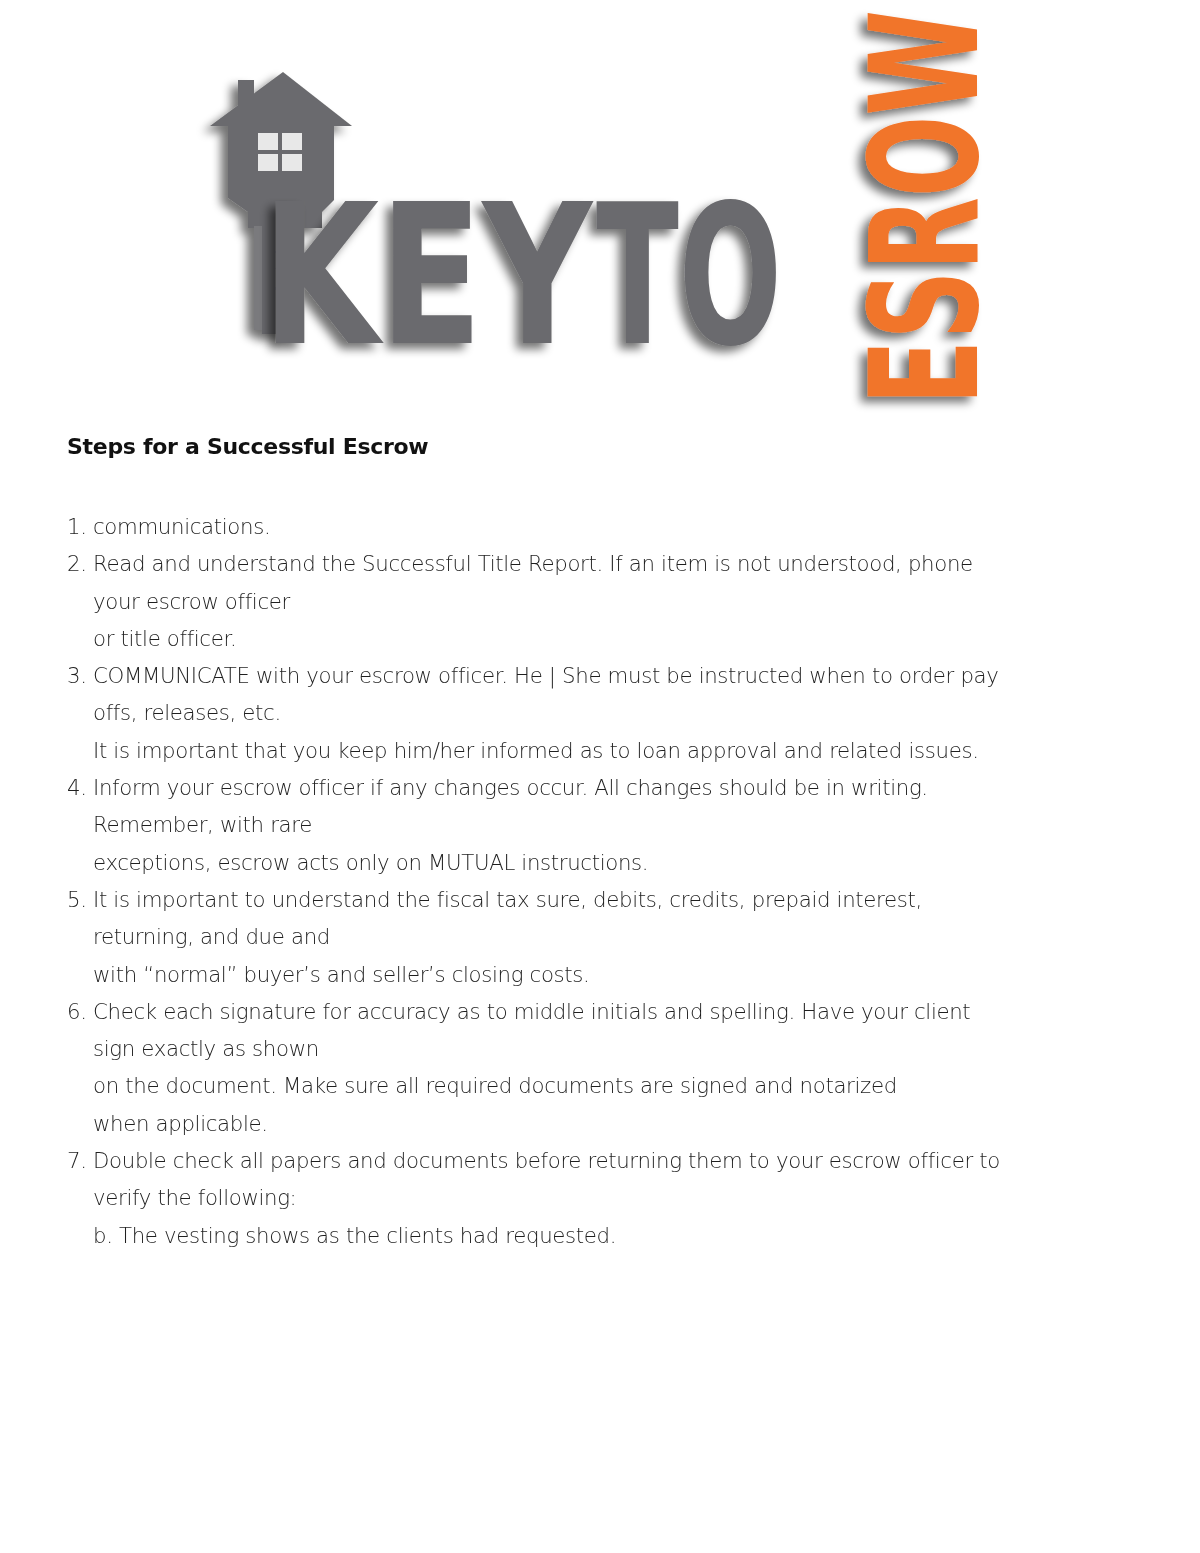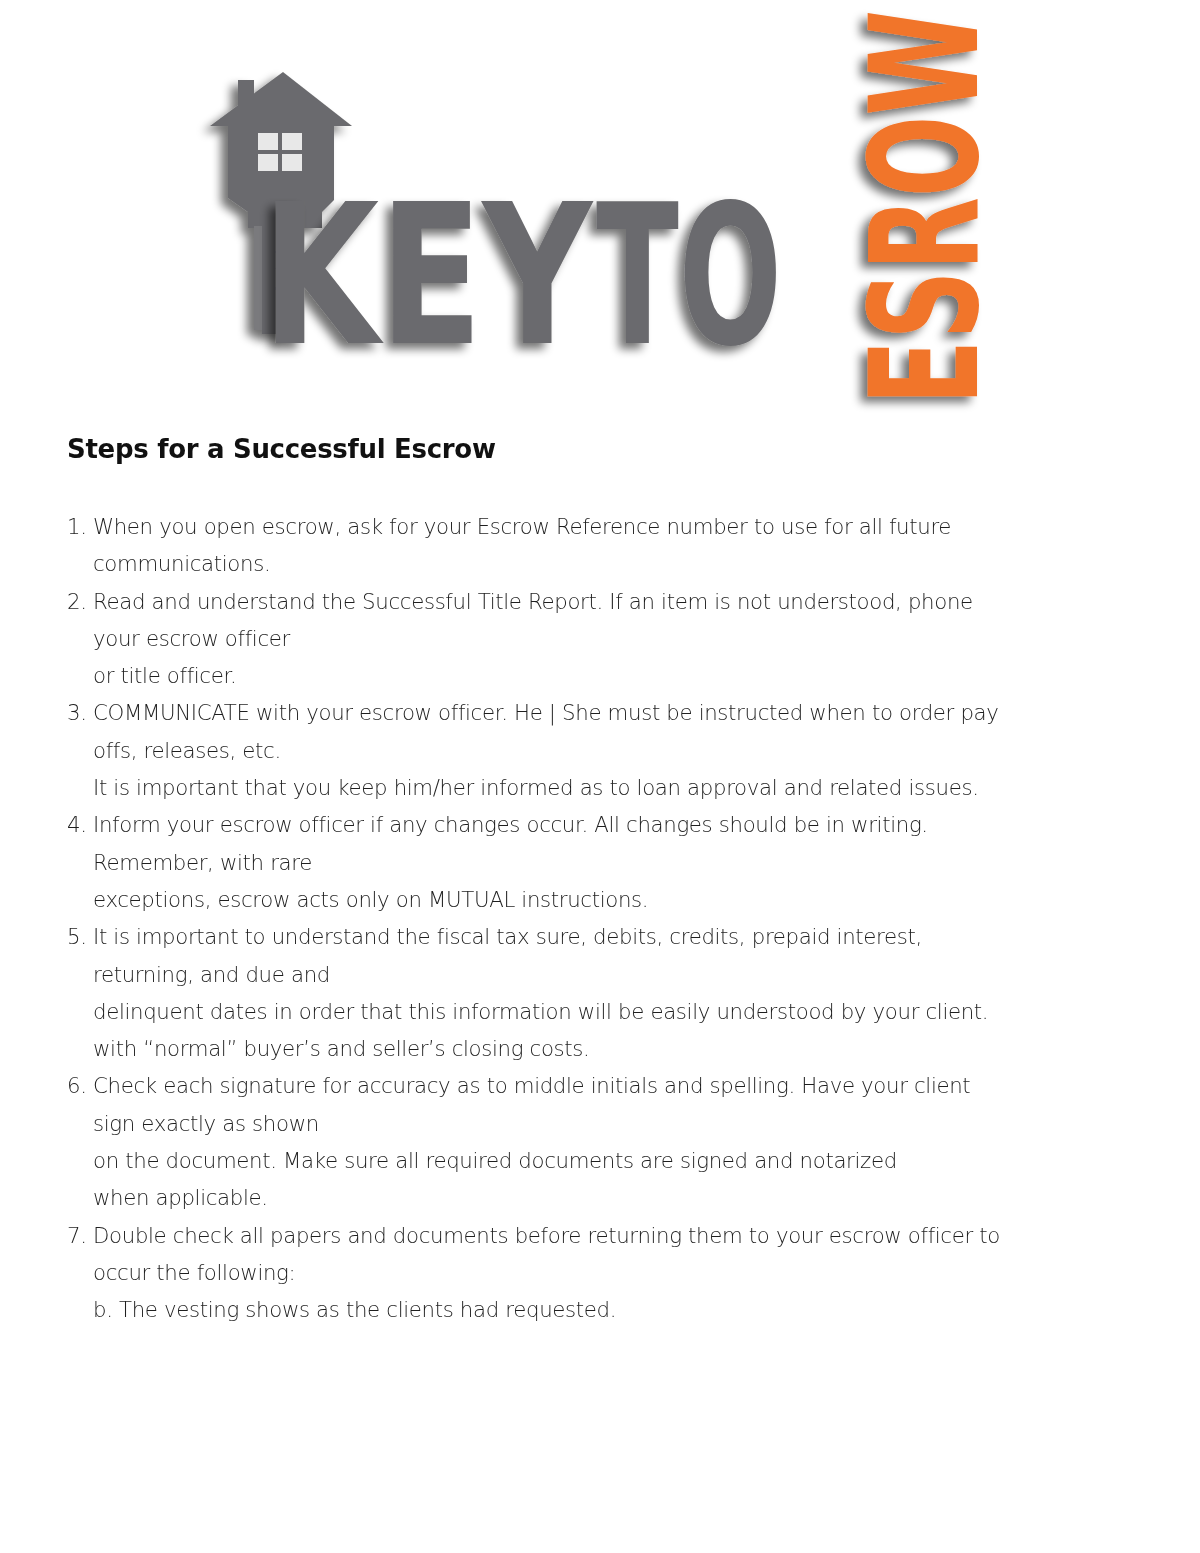--- a/index.html
+++ b/index.html
@@ -1,19 +1,19 @@
 <!DOCTYPE html>
 <html><head>
   <meta charset="utf-8">
   <style>
     html, body { margin: 0; padding: 0; background: #ffffff; }
     body { width: 1200px; height: 1553px; position: relative; overflow: hidden; font-family: "DejaVu Sans", sans-serif; color: #1a1a1a; }
     .logo { position: absolute; left: 0; top: 0; width: 1200px; height: 420px; }
     .logo svg { position: absolute; left: 0; top: 0; }
-    .title { position: absolute; left: 67px; top: 434px; font-family: "DejaVu Sans", sans-serif; font-weight: bold; font-size: 26px; letter-spacing: -0.3px; color: #111; margin: 0; }
+    .title { position: absolute; left: 67px; top: 434px; font-family: "DejaVu Sans", sans-serif; font-weight: bold; font-size: 22px; letter-spacing: -0.3px; color: #111; margin: 0; }
     .steps { position: absolute; left: 67px; top: 508px; width: 1080px; margin: 0; padding: 0; list-style: none; }
     .step { position: relative; padding-left: 26px; }
     .step-num { position: absolute; left: 0; top: 0; }
     .line { display: block; font-size: 21.3px; line-height: 37.3px; letter-spacing: -0.35px; white-space: nowrap; color: #1f1f1f; font-weight: 300; }
   </style>
 </head>
 <body>
 
 <div class="logo">
   <svg width="1200" height="420" viewBox="0 0 1200 420">
@@ -59,21 +59,20 @@
       <text x="0" y="0" font-family="DejaVu Sans, sans-serif" font-weight="bold" font-size="150" fill="#f1742a" textLength="395" lengthAdjust="spacingAndGlyphs" transform="translate(977,405) rotate(-90)">ESROW</text>
     </g>
   </svg>
 </div>
 
 <h1 class="title">Steps for a Successful Escrow</h1>
 
 <ol class="steps">
   <li class="step">
     <span class="line step-num">1.</span>
-    <span class="line">When you open escrow, ask for your Escrow Reference number to use for all future</span>
     <span class="line">communications.</span>
   </li>
   <li class="step">
     <span class="line step-num">2.</span>
     <span class="line">Read and understand the Successful Title Report. If an item is not understood, phone</span>
     <span class="line">your escrow officer</span>
     <span class="line">or title officer.</span>
   </li>
   <li class="step">
     <span class="line step-num">3.</span>
@@ -84,29 +83,28 @@
   <li class="step">
     <span class="line step-num">4.</span>
     <span class="line">Inform your escrow officer if any changes occur. All changes should be in writing.</span>
     <span class="line">Remember, with rare</span>
     <span class="line">exceptions, escrow acts only on MUTUAL instructions.</span>
   </li>
   <li class="step">
     <span class="line step-num">5.</span>
     <span class="line">It is important to understand the fiscal tax sure, debits, credits, prepaid interest,</span>
     <span class="line">returning, and due and</span>
-    <span class="line">delinquent dates in order that this information will be easily understood by your client.</span>
     <span class="line">with “normal” buyer’s and seller’s closing costs.</span>
   </li>
   <li class="step">
     <span class="line step-num">6.</span>
     <span class="line">Check each signature for accuracy as to middle initials and spelling. Have your client</span>
     <span class="line">sign exactly as shown</span>
     <span class="line">on the document. Make sure all required documents are signed and notarized</span>
     <span class="line">when applicable.</span>
   </li>
   <li class="step">
     <span class="line step-num">7.</span>
     <span class="line">Double check all papers and documents before returning them to your escrow officer to</span>
-    <span class="line">occur the following:</span>
+    <span class="line">verify the following:</span>
     <span class="line">b. The vesting shows as the clients had requested.</span>
   </li>
 </ol>
 
 </body></html>

